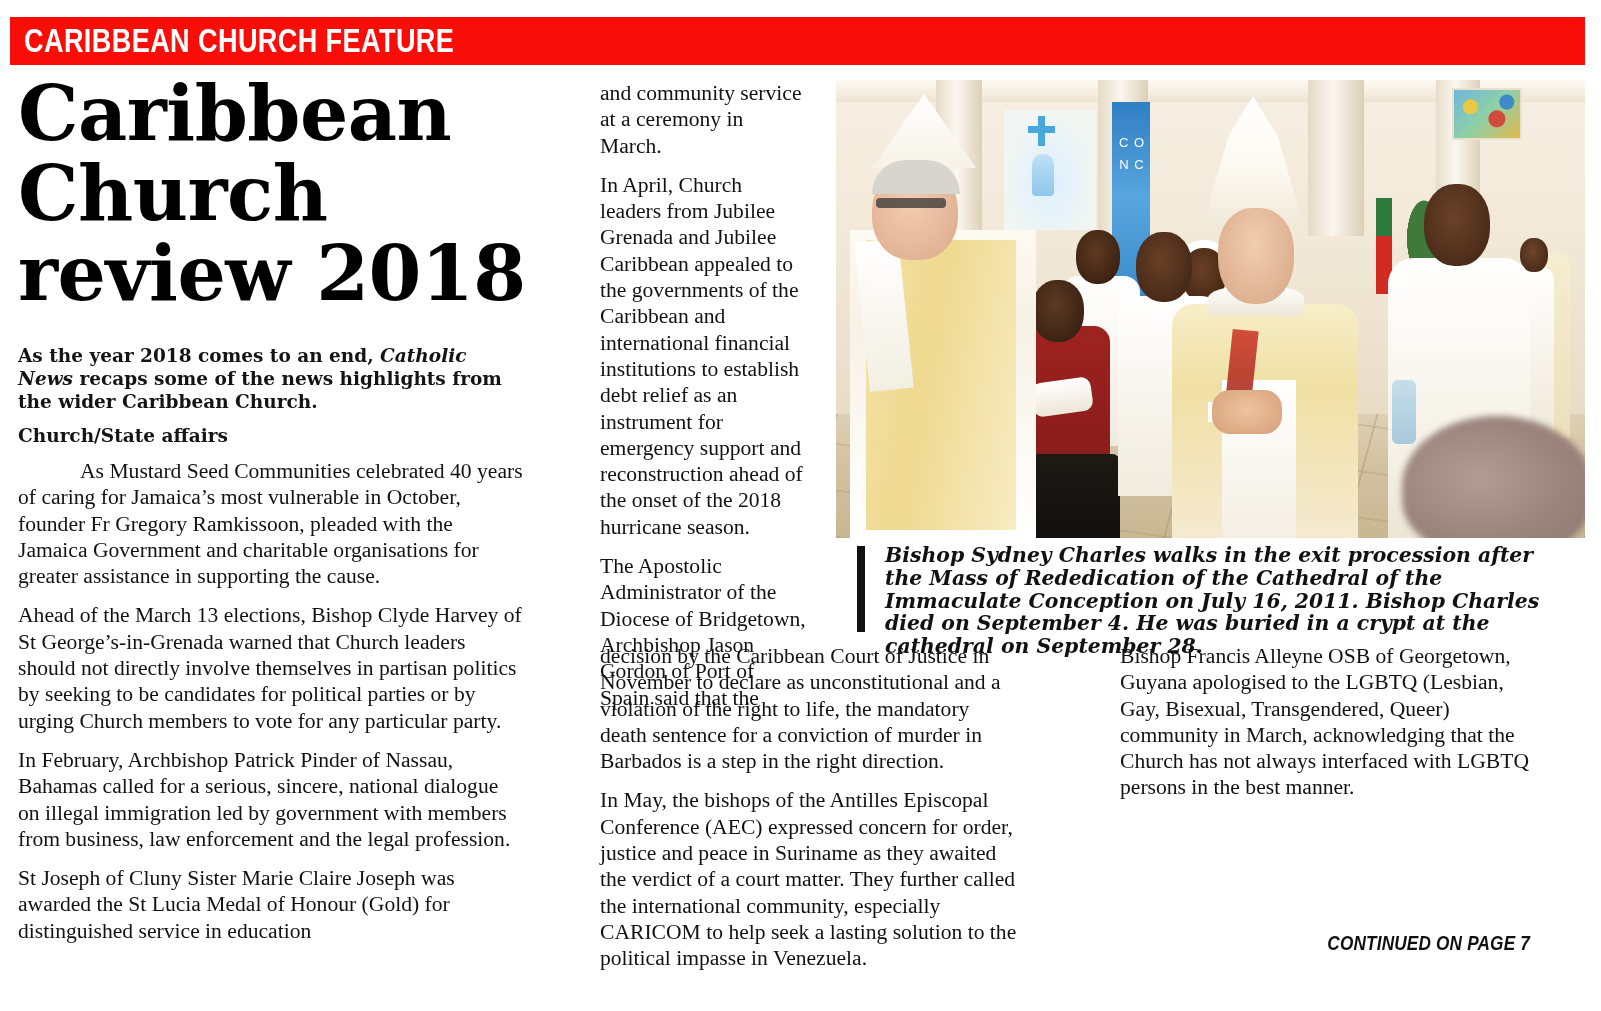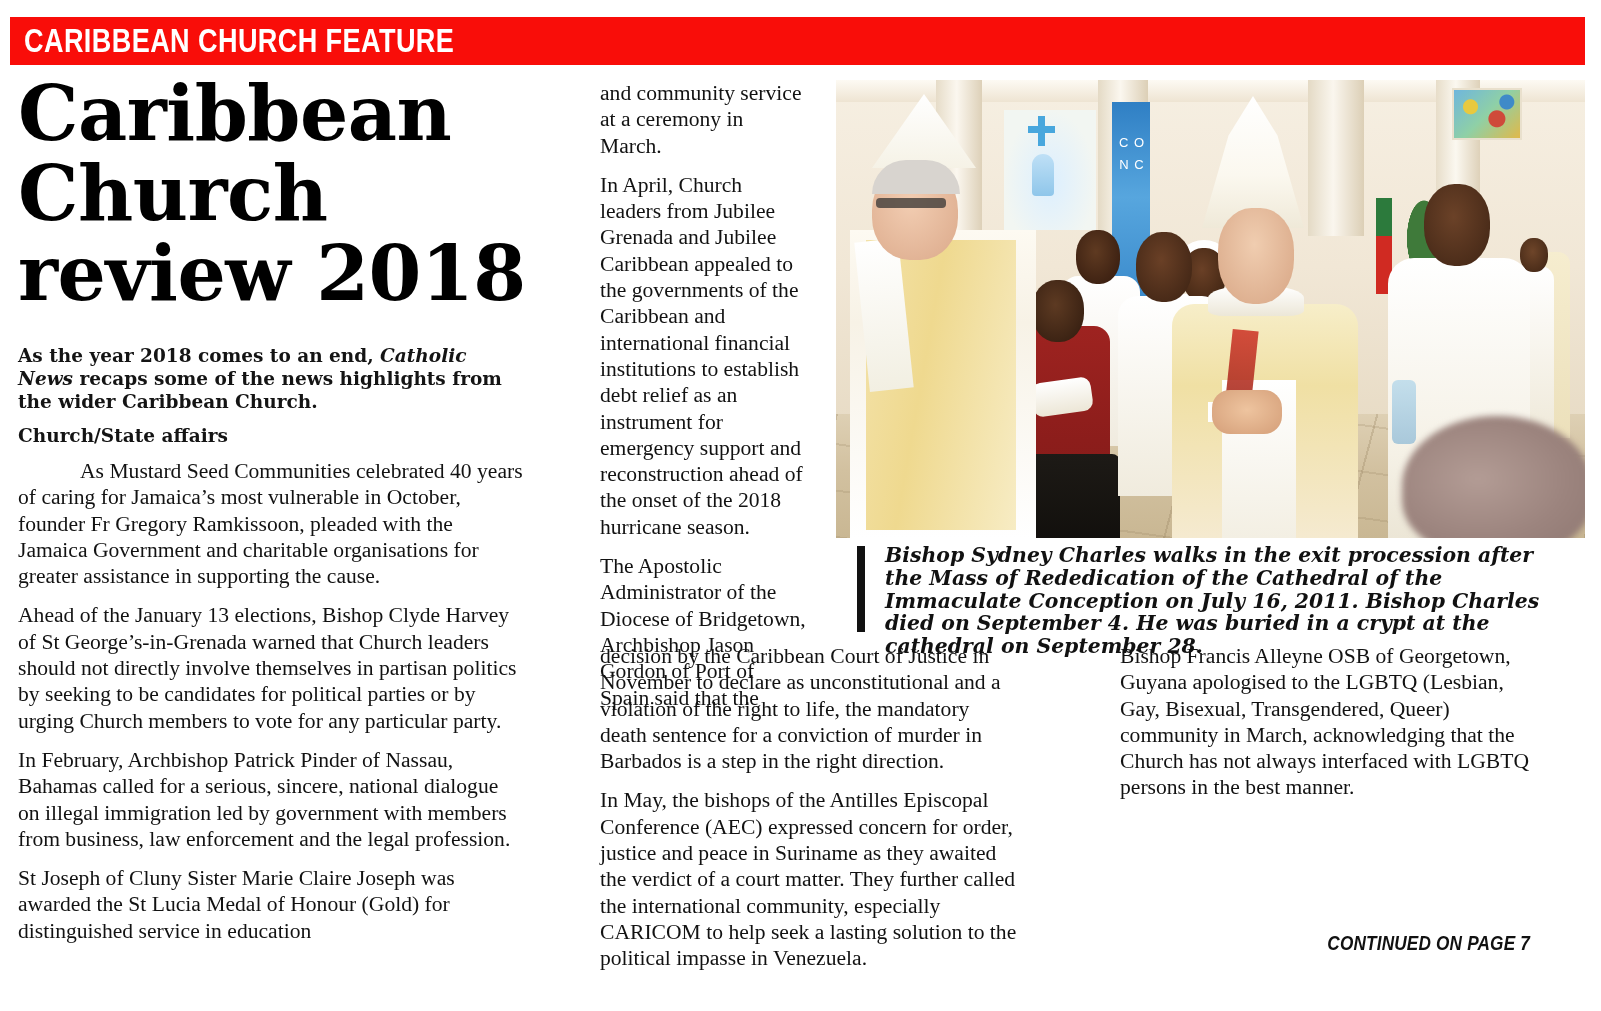--- a/index.html
+++ b/index.html
@@ -334,21 +334,21 @@
 <div class="kicker-text">CARIBBEAN CHURCH FEATURE</div>
 
 <div class="headline">Caribbean Church review 2018</div>
 
 <div class="deck"><span>As the year 2018 comes to an end, </span><i>Catholic News</i><span> recaps some of the news highlights from the wider Caribbean Church.</span></div>
 
 <div class="subhead">Church/State affairs</div>
 
 <div class="col" id="col1">
   <p class="indented">As Mustard Seed Communities celebrated 40 years of caring for Jamaica’s most vulnerable in October, founder Fr Gregory Ramkissoon, pleaded with the Jamaica Government and charitable organisations for greater assistance in supporting the cause.</p>
-  <p>Ahead of the January 13 elections, Bishop Clyde Harvey of St George’s-in-Grenada warned that Church leaders should not directly involve themselves in partisan politics by seeking to be candidates for political parties or by urging Church members to vote for any particular party.</p>
+  <p>Ahead of the March 13 elections, Bishop Clyde Harvey of St George’s-in-Grenada warned that Church leaders should not directly involve themselves in partisan politics by seeking to be candidates for political parties or by urging Church members to vote for any particular party.</p>
   <p>In February, Archbishop Patrick Pinder of Nassau, Bahamas called for a serious, sincere, national dialogue on illegal immigration led by government with members from business, law enforcement and the legal profession.</p>
   <p>St Joseph of Cluny Sister Marie Claire Joseph was awarded the St Lucia Medal of Honour (Gold) for distinguished service in education</p>
 </div>
 
 <div class="col" id="col2-narrow">
   <p>and community service at a ceremony in March.</p>
   <p>In April, Church leaders from Jubilee Grenada and Jubilee Caribbean appealed to the governments of the Caribbean and international financial institutions to establish debt relief as an instrument for emergency support and reconstruction ahead of the onset of the 2018 hurricane season.</p>
   <p>The Apostolic Administrator of the Diocese of Bridgetown, Archbishop Jason Gordon of Port of Spain said that the</p>
 </div>
 

